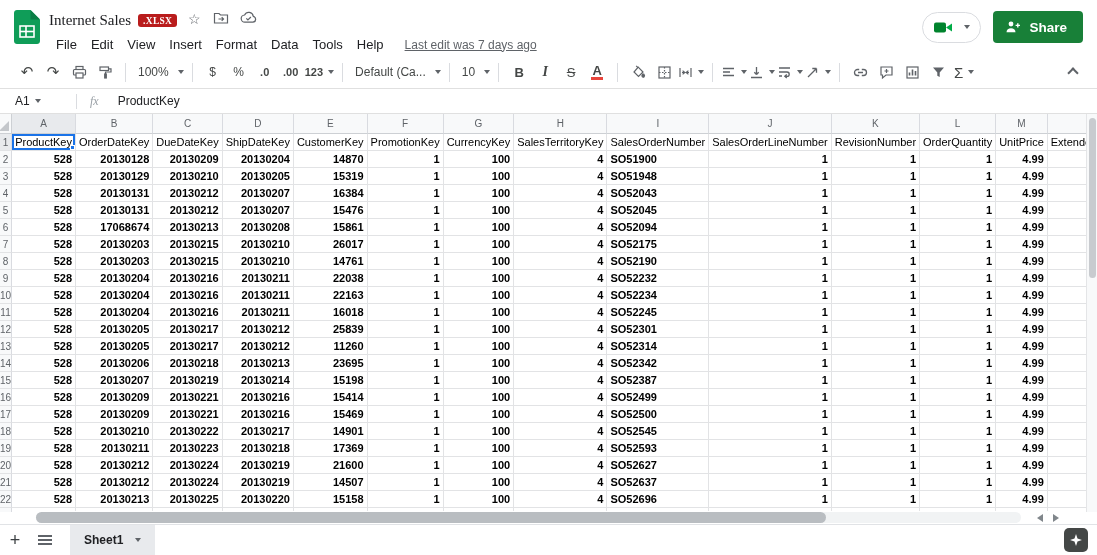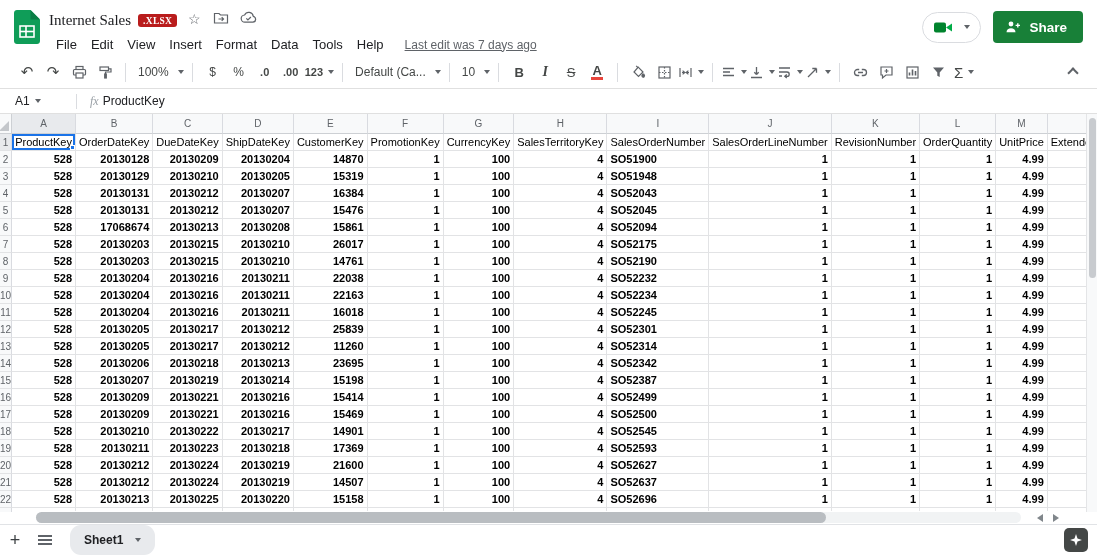--- a/index.html
+++ b/index.html
@@ -41,21 +41,21 @@
   .toolbar-right { margin-left:auto; margin-right:20px; }
   .chev-up { display:inline-block; width:8px; height:8px; border-left:2px solid #5f6368; border-top:2px solid #5f6368;
     transform:rotate(45deg); margin-top:4px; cursor:pointer; }
 
   
   .formula-bar { position:absolute; top:89px; left:0; right:0; height:25px; display:flex; align-items:center;
     border-bottom:1px solid #e0e0e0; background:#fff; }
   .name-box { display:flex; align-items:center; width:76px; padding-left:15px; height:100%; cursor:pointer; }
   .name-box span { font-size:12px; color:#202124; }
   .vdiv { width:1px; height:15px; background:#dadce0; }
-  .fx { font-size:12px; font-style:italic; color:#9aa0a6; margin:0 4px 0 13px; font-family:"Liberation Serif", serif; }
+  .fx { font-size:12px; font-style:italic; color:#9aa0a6; margin:0 19px 0 13px; font-family:"Liberation Serif", serif; }
   .fvalue { font-size:12px; color:#202124; }
 
   
   .grid-area { position:absolute; top:114px; left:0; width:1097px; height:398px; overflow:hidden; background:#fff; }
   table { border-collapse:separate; border-spacing:0; table-layout:fixed; }
   th,td { box-sizing:border-box; }
   .ch { height:20px; background:#f8f9fa; border-right:1px solid #d9dbe0; border-bottom:1px solid #cdd0d4;
     font-size:10px; font-weight:normal; color:#5f6368; text-align:center; padding:0; cursor:pointer; }
   .corner { width:36px; background:#f8f9fa; border-right:1px solid #cdd0d4; border-bottom:1px solid #cdd0d4; position:relative; cursor:pointer; }
   .tri { position:absolute; right:2px; bottom:2px; width:0; height:0; border-left:10px solid transparent; border-bottom:10px solid #c4c7cb; }
@@ -80,21 +80,21 @@
   .harrow { position:absolute; top:3px; width:0; height:0; border-top:4px solid transparent; border-bottom:4px solid transparent; cursor:pointer; }
   .harrow.left { right:40px; border-right:6px solid #80868b; }
   .harrow.right { right:24px; border-left:6px solid #80868b; }
 
   
   .sheetbar { position:absolute; top:524px; left:0; right:0; height:31px; background:#fff; border-top:1px solid #e1e3e6;
     display:flex; align-items:stretch; }
   .sb-btn { width:30px; display:flex; align-items:center; justify-content:center; color:#3c4043; font-size:18px; cursor:pointer; }
   .hamburger { display:inline-block; width:14px; height:10px;
     background:linear-gradient(#5f6368 2px, transparent 2px); background-size:14px 4px; background-repeat:repeat-y; }
-  .sheet-tab { display:flex; align-items:center; gap:7px; margin-left:10px; padding:0 14px; background:#e8eaed; cursor:pointer;border-radius:11px; }
+  .sheet-tab { display:flex; align-items:center; gap:7px; margin-left:10px; padding:0 14px; background:#e8eaed; cursor:pointer; }
   .sheet-tab span { font-size:12px; font-weight:bold; color:#202124; }
   .explore-btn { position:absolute; right:9px; top:3px; width:24px; height:24px; background:#444746; border-radius:5px;
     display:flex; align-items:center; justify-content:center; cursor:pointer; }
 </style>
 </head>
 <body>
 
 <div class="app">
 
   <div class="topbar">

